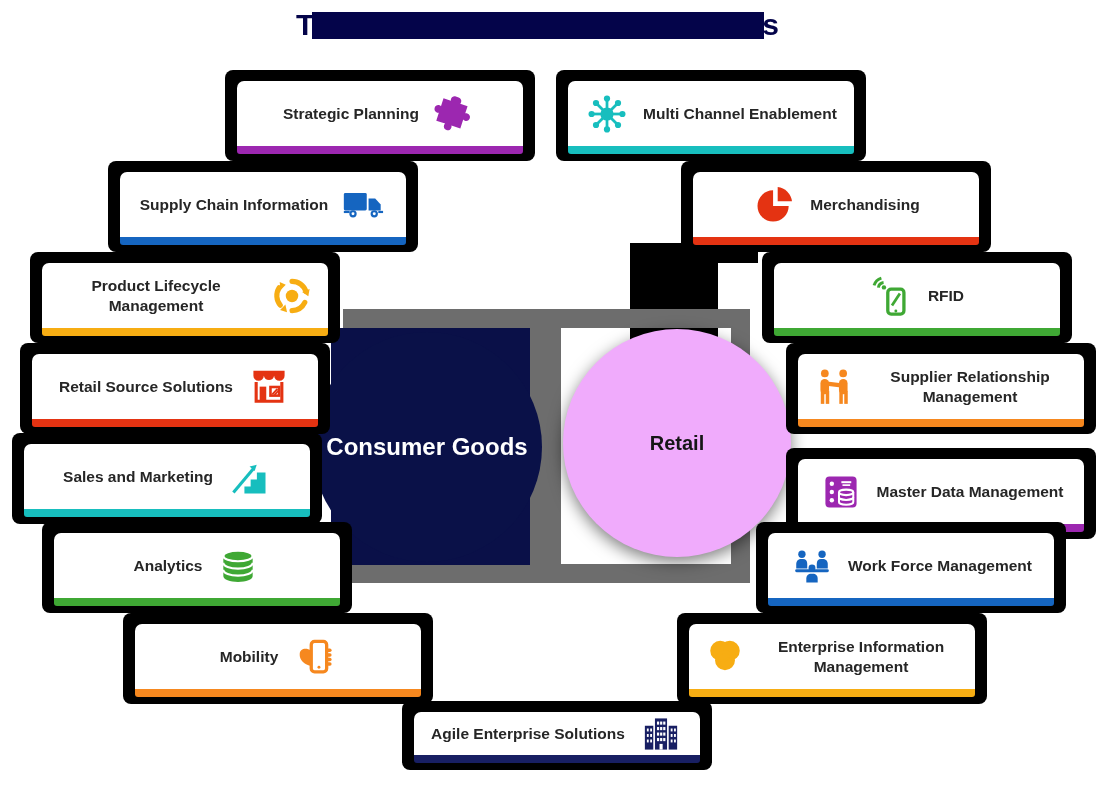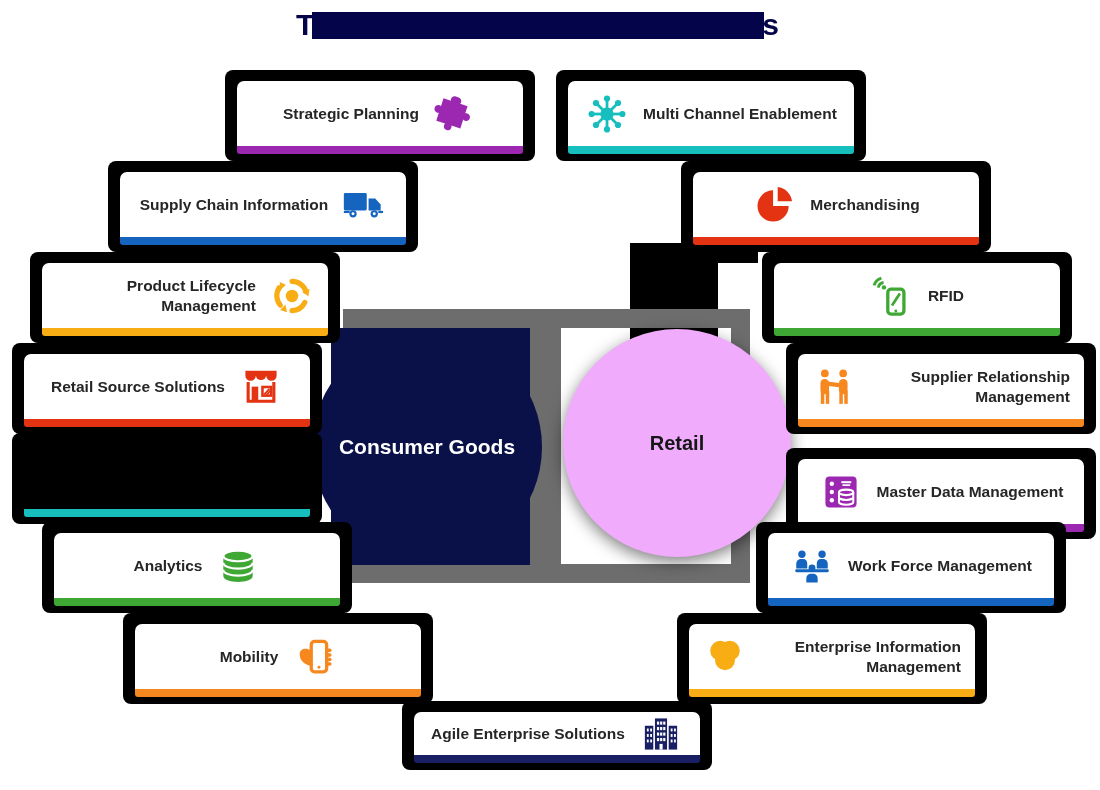--- a/index.html
+++ b/index.html
@@ -15,42 +15,42 @@
   .blob{position:absolute;background:#000;z-index:1;}
   .blobA{left:630px;top:243px;width:128px;height:20px;}
   .blobB{left:630px;top:243px;width:88px;height:100px;}
   .pane{position:absolute;top:309px;height:274px;border:19px solid #6d6d6d;box-sizing:border-box;z-index:2;}
   .pane-left{left:343px;width:199px;}
   .pane-right{left:542px;width:208px;}
   .navy-square{position:absolute;left:331px;top:328px;width:199px;height:237px;background:#0a1048;z-index:3;}
   .circle{position:absolute;border-radius:50%;display:flex;align-items:center;justify-content:center;
           text-align:center;z-index:4;}
   .circle-navy{left:312px;top:332px;width:230px;height:230px;background:#0a1148;}
-  .circle-navy span{color:#fff;font-size:21px;font-weight:bold;}
+  .circle-navy span{color:#fff;font-size:24px;font-weight:bold;}
   .circle-white{left:563px;top:329px;width:228px;height:228px;background:#f0abfc;
                 box-shadow:0 5px 16px rgba(0,0,0,.5);}
   .circle-white span{color:#161616;font-size:20px;font-weight:600;}
 
   
   .sbox{position:absolute;width:310px;height:91px;background:#000;border-radius:8px;z-index:5;}
   .sbox .inner{position:absolute;left:12px;right:12px;top:11px;bottom:15px;background:#fff;
                border-radius:7px 7px 0 0;display:flex;align-items:center;justify-content:center;gap:14px;}
   .sbox .bar{position:absolute;left:12px;right:12px;bottom:7px;height:8px;background:var(--accent);
              border-radius:0 0 3px 3px;}
-  .sbox .label{font-size:15.5px;font-weight:bold;color:#262626;text-align:right;
+  .sbox .label{font-size:15.5px;font-weight:bold;color:#262626;text-align:center;
                max-width:200px;line-height:1.25;}
   .sbox .icon{width:44px;height:44px;flex:0 0 44px;color:var(--accent);display:flex;
               align-items:center;justify-content:center;}
   .sbox .icon svg{width:44px;height:44px;fill:currentColor;}
   .icon-left .icon{order:-1;}
 
   .b1{left:225px;top:70px}   .b2{left:556px;top:70px}
   .b3{left:108px;top:161px}  .b4{left:681px;top:161px}
   .b5{left:30px;top:252px}   .b6{left:762px;top:252px}
-  .b7{left:12px;top:343px}   .b8{left:786px;top:343px}
+  .b7{left:20px;top:343px}   .b8{left:786px;top:343px}
   .b9{left:12px;top:433px}   .b10{left:786px;top:448px}
   .b11{left:42px;top:522px}  .b12{left:756px;top:522px}
   .b13{left:123px;top:613px} .b14{left:677px;top:613px}
   .b15{left:402px;top:701px;height:69px}
   .rot{transform:rotate(18deg);}
 </style>
 </head>
 <body>
 
 <div class="stage">
@@ -217,20 +217,30 @@
             <rect x="14.9" y="14" width="1.9" height="7.2"></rect>
             <rect x="17.6" y="14" width="1.9" height="7.2"></rect>
             <rect x="8" y="9.5" width="8" height="2.3" rx="1.15" transform="rotate(7 12 10.6)"></rect>
           </svg>
       </span>
     </div>
     <div class="bar"></div>
   </div>
 
   <div class="sbox b9 icon-right" style="--accent: #17bebe;">
+    <div class="inner">
+      <span class="label">Sales and Marketing</span>
+      <span class="icon">
+        <svg viewBox="0 0 24 24">
+            <path d="M9.5 21v-3.8h3.4v-3.8h3.4v-3.8H21V21z"></path>
+            <path d="M3.5 20.5L14.6 7.2" fill="none" stroke="currentColor" stroke-width="1.7"></path>
+            <path d="M16.2 5.3l-3.9 1 2.8 2.4z"></path>
+          </svg>
+      </span>
+    </div>
     <div class="bar"></div>
   </div>
 
   <div class="sbox b10 icon-left" style="--accent: #9c27b0;">
     <div class="inner">
       <span class="label">Master Data Management</span>
       <span class="icon">
         <svg viewBox="0 0 24 24">
             <rect x="3.5" y="3.5" width="17" height="17" rx="2.2"></rect>
             <g fill="#fff">

